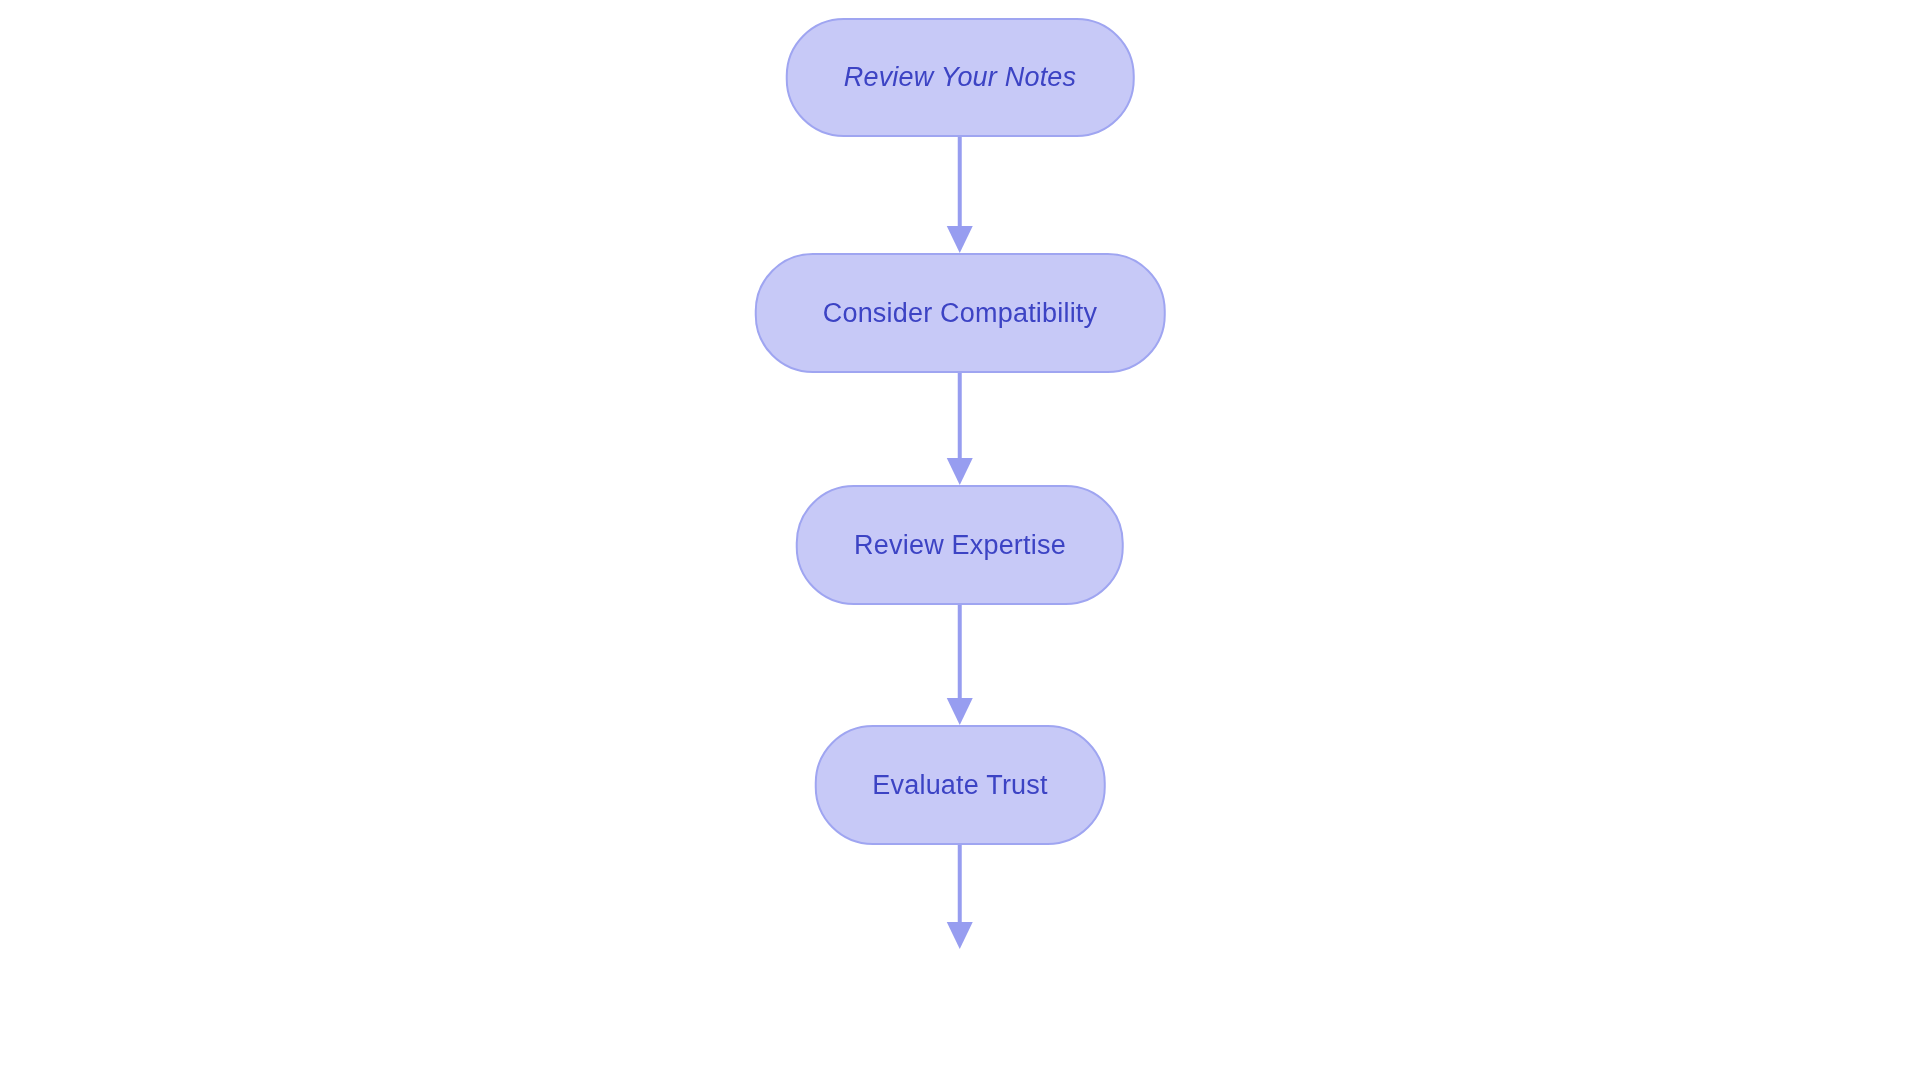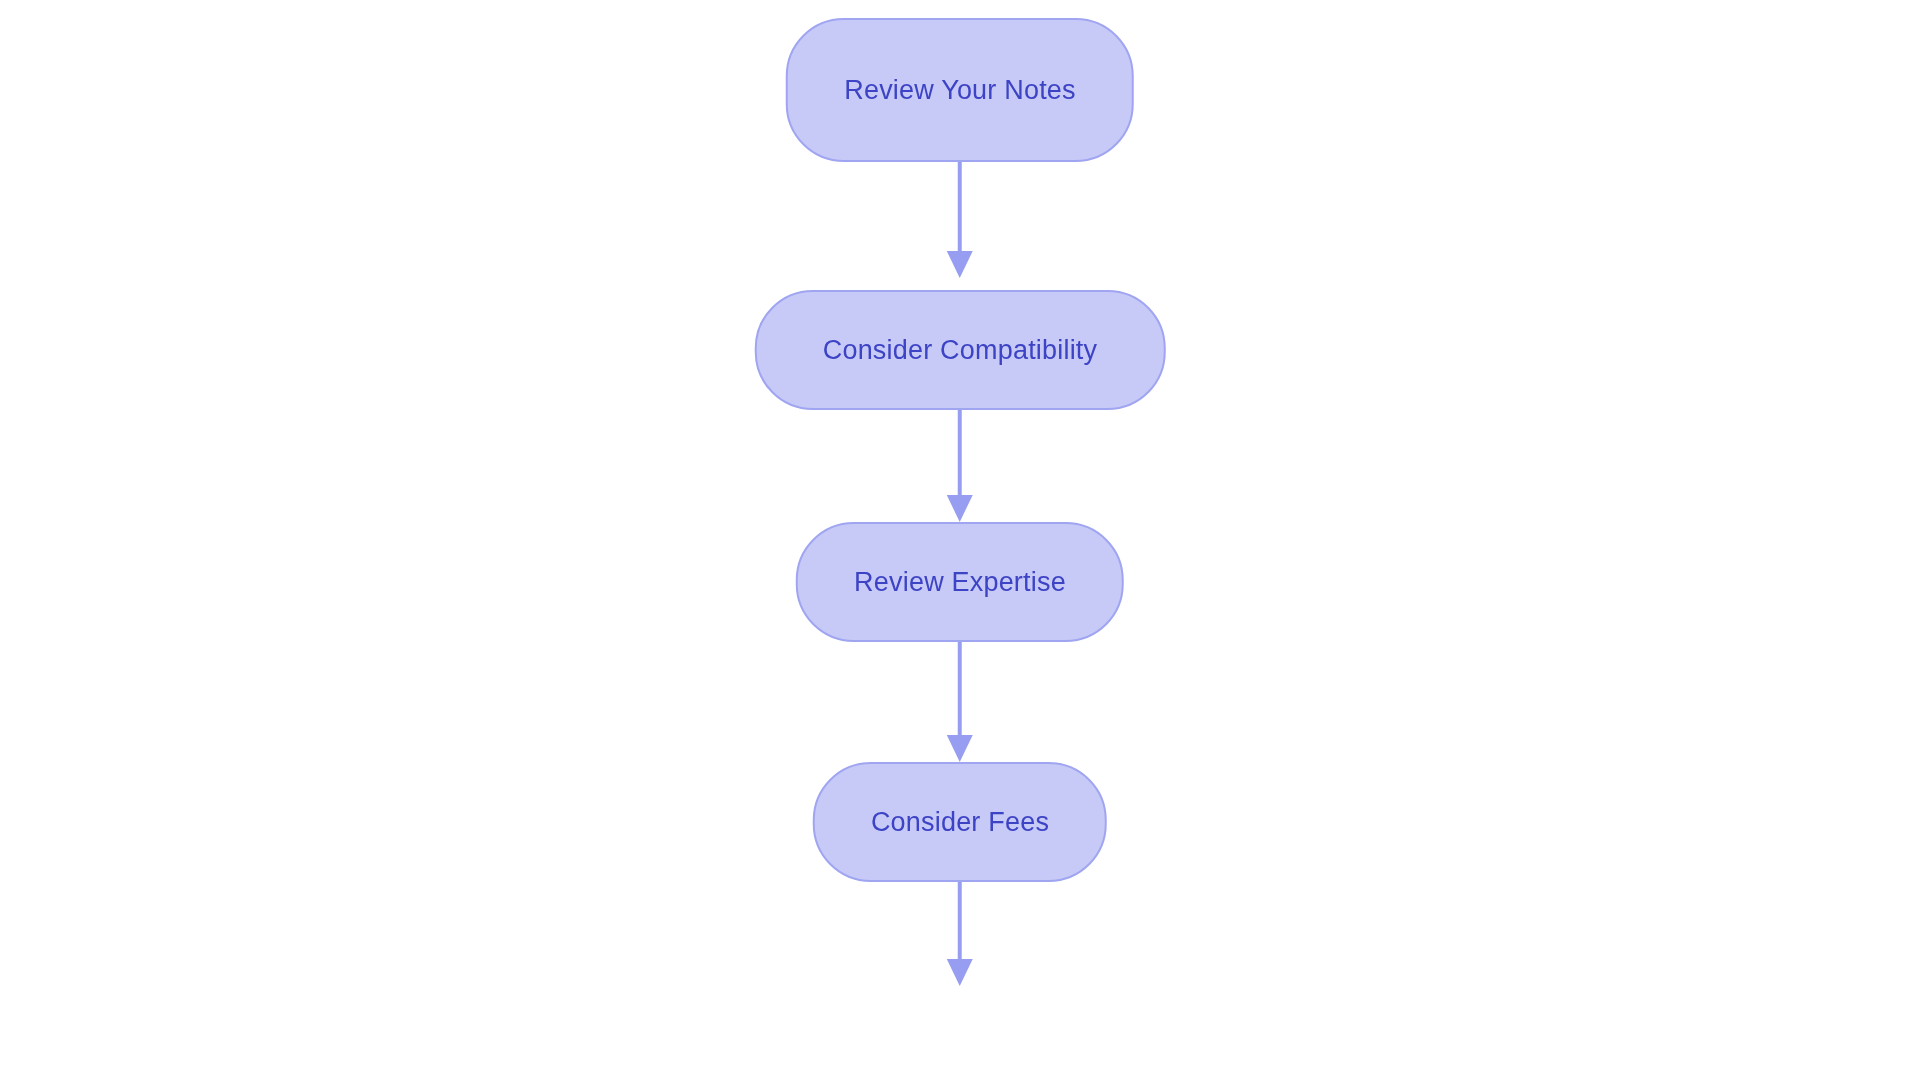--- a/index.html
+++ b/index.html
@@ -39,22 +39,22 @@
     background: var(--node-fill);
     color: var(--node-text);
     font-size: 27px;
     font-weight: 400;
     letter-spacing: 0.2px;
     display: flex;
     align-items: center;
     justify-content: center;
     white-space: nowrap;
   }
-  .flow-node.n1 { height: 144px; }
-  .flow-node.n2 { padding: 8px 66px; margin-top: 12px; }
+  .flow-node.n1 { height: 119px; font-style: italic; }
+  .flow-node.n2 { padding: 8px 66px; }
   .connector {
     display: flex;
     flex-direction: column;
     align-items: center;
     justify-content: flex-start;
   }
   .connector.gap1 { height: 116px; }
   .connector.gap2 { height: 112px; }
   .connector.gap3 { height: 120px; }
   .connector.gap4 { height: 104px; }
@@ -98,21 +98,21 @@
   <div class="flow-node n3">
     <span>Review Expertise</span>
   </div>
 
   <div class="connector gap3">
     <div class="connector-line"></div>
     <div class="arrowhead"></div>
   </div>
 
   <div class="flow-node n4">
-    <span>Consider Fees</span>
+    <span>Evaluate Trust</span>
   </div>
 
   <div class="connector gap4">
     <div class="connector-line"></div>
     <div class="arrowhead"></div>
   </div>
 
 
 </div>
 

